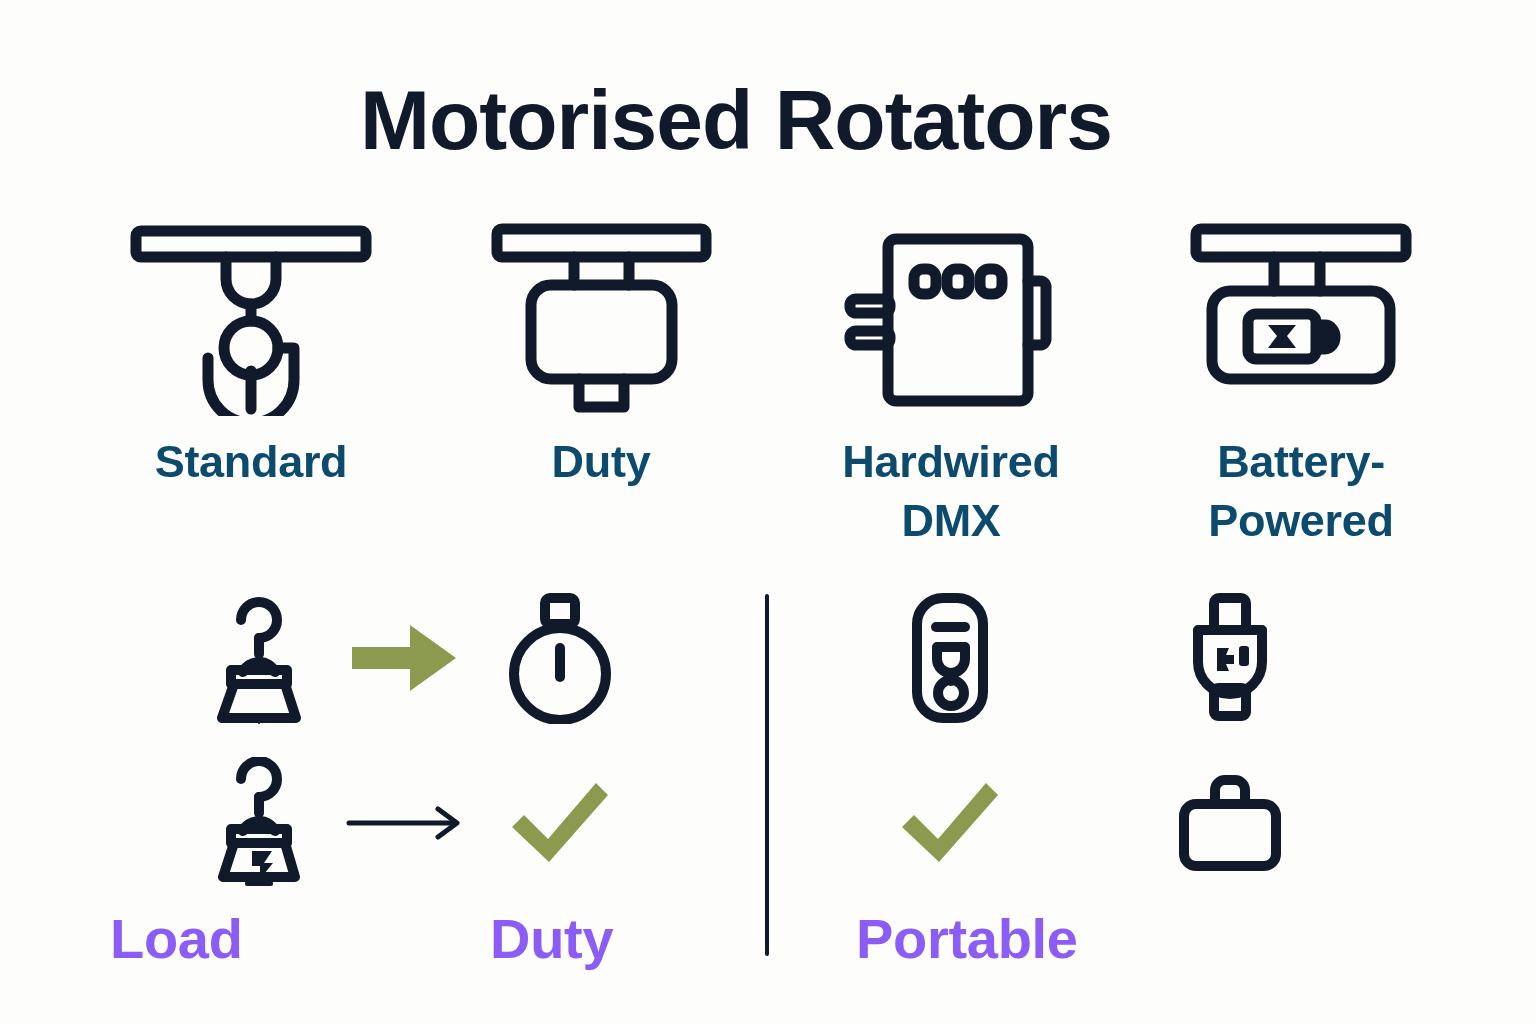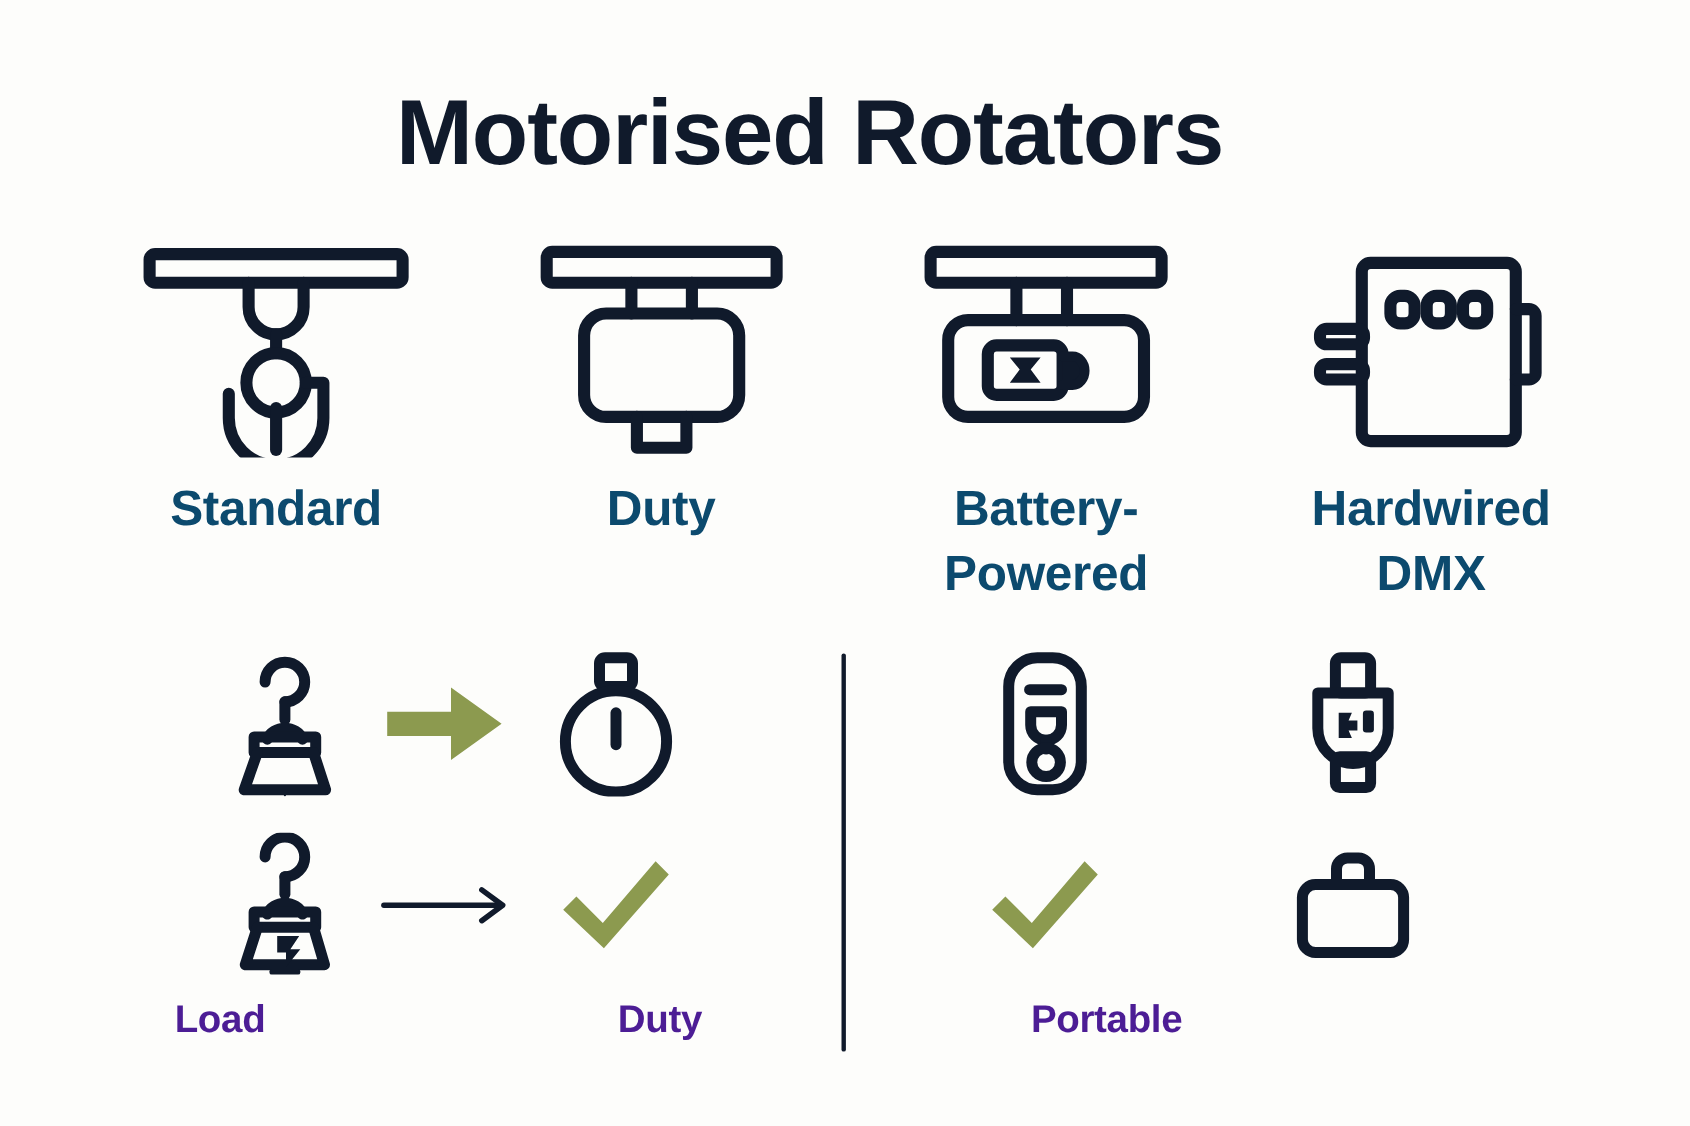--- a/index.html
+++ b/index.html
@@ -88,25 +88,24 @@
     border-radius: 2px;
   }
 
   .cell {
     display: flex;
     align-items: center;
     justify-content: center;
   }
 
   .bottom-label {
-    font-size: 35px;
+    font-size: 56px;
     font-weight: 700;
-    color: #4c1d95;
+    color: #8b5cf6;
     letter-spacing: -0.3px;
-    text-align: center;
     line-height: 1.1;
   }
 
   .row-icons {
     position: absolute;
     display: flex;
     align-items: center;
   }
 
   svg { display: block; }
@@ -145,40 +144,20 @@
             <rect x="8" y="8" width="209" height="28" rx="5"></rect>
             <line x1="85" y1="36" x2="85" y2="64"></line>
             <line x1="140" y1="36" x2="140" y2="64"></line>
             <rect x="42" y="64" width="141" height="94" rx="20"></rect>
             <path d="M90 158 v28 h45 v-28"></path>
           </g>
         </svg>
       </div>
       <div class="product-label">
         <div>Duty</div>
-      </div>
-    </div>
-
-    <div class="product-col">
-      <div class="product-icon">
-        <svg width="230" height="195" viewBox="0 0 230 195">
-          <g fill="none" stroke="#101a2b" stroke-width="11" stroke-linecap="round" stroke-linejoin="round">
-            <rect x="10" y="8" width="210" height="28" rx="5"></rect>
-            <line x1="88" y1="36" x2="88" y2="70"></line>
-            <line x1="134" y1="36" x2="134" y2="70"></line>
-            <rect x="26" y="70" width="178" height="88" rx="18"></rect>
-            <rect x="62" y="93" width="68" height="45" rx="8"></rect>
-            <path d="M130 103 h9 a11 13 0 0 1 0 26 h-9" fill="#101a2b" stroke-width="9"></path>
-          </g>
-          <path d="M82 104 h28 l-9 11 9 12 h-28 l9 -12 z" fill="#101a2b" stroke="none"></path>
-        </svg>
-      </div>
-      <div class="product-label">
-        <div>Battery-</div>
-        <div>Powered</div>
       </div>
     </div>
 
     <div class="product-col">
       <div class="product-icon">
         <svg width="230" height="195" viewBox="0 0 230 195">
           <g fill="none" stroke="#101a2b" stroke-width="11" stroke-linecap="round" stroke-linejoin="round">
             <rect x="52" y="18" width="140" height="162" rx="8"></rect>
             <rect x="78" y="48" width="22" height="25" rx="9"></rect>
             <rect x="111" y="48" width="22" height="25" rx="9"></rect>
@@ -188,20 +167,40 @@
             <path d="M192 60 h12 a6 6 0 0 1 6 6 v52 a6 6 0 0 1 -6 6 h-12"></path>
           </g>
         </svg>
       </div>
       <div class="product-label">
         <div>Hardwired</div>
         <div>DMX</div>
       </div>
     </div>
 
+    <div class="product-col">
+      <div class="product-icon">
+        <svg width="230" height="195" viewBox="0 0 230 195">
+          <g fill="none" stroke="#101a2b" stroke-width="11" stroke-linecap="round" stroke-linejoin="round">
+            <rect x="10" y="8" width="210" height="28" rx="5"></rect>
+            <line x1="88" y1="36" x2="88" y2="70"></line>
+            <line x1="134" y1="36" x2="134" y2="70"></line>
+            <rect x="26" y="70" width="178" height="88" rx="18"></rect>
+            <rect x="62" y="93" width="68" height="45" rx="8"></rect>
+            <path d="M130 103 h9 a11 13 0 0 1 0 26 h-9" fill="#101a2b" stroke-width="9"></path>
+          </g>
+          <path d="M82 104 h28 l-9 11 9 12 h-28 l9 -12 z" fill="#101a2b" stroke="none"></path>
+        </svg>
+      </div>
+      <div class="product-label">
+        <div>Battery-</div>
+        <div>Powered</div>
+      </div>
+    </div>
+
   </div>
 
   <div class="divider"></div>
 
   <div class="bottom-area">
 
     <div class="row-icons" style="left:190px; top:10px; width:520px; height:140px; justify-content:flex-start;">
       <div class="cell" style="width:140px;height:140px;">
         <svg width="96" height="132" viewBox="0 0 96 132">
           <g fill="none" stroke="#101a2b" stroke-width="10" stroke-linecap="round" stroke-linejoin="round">

